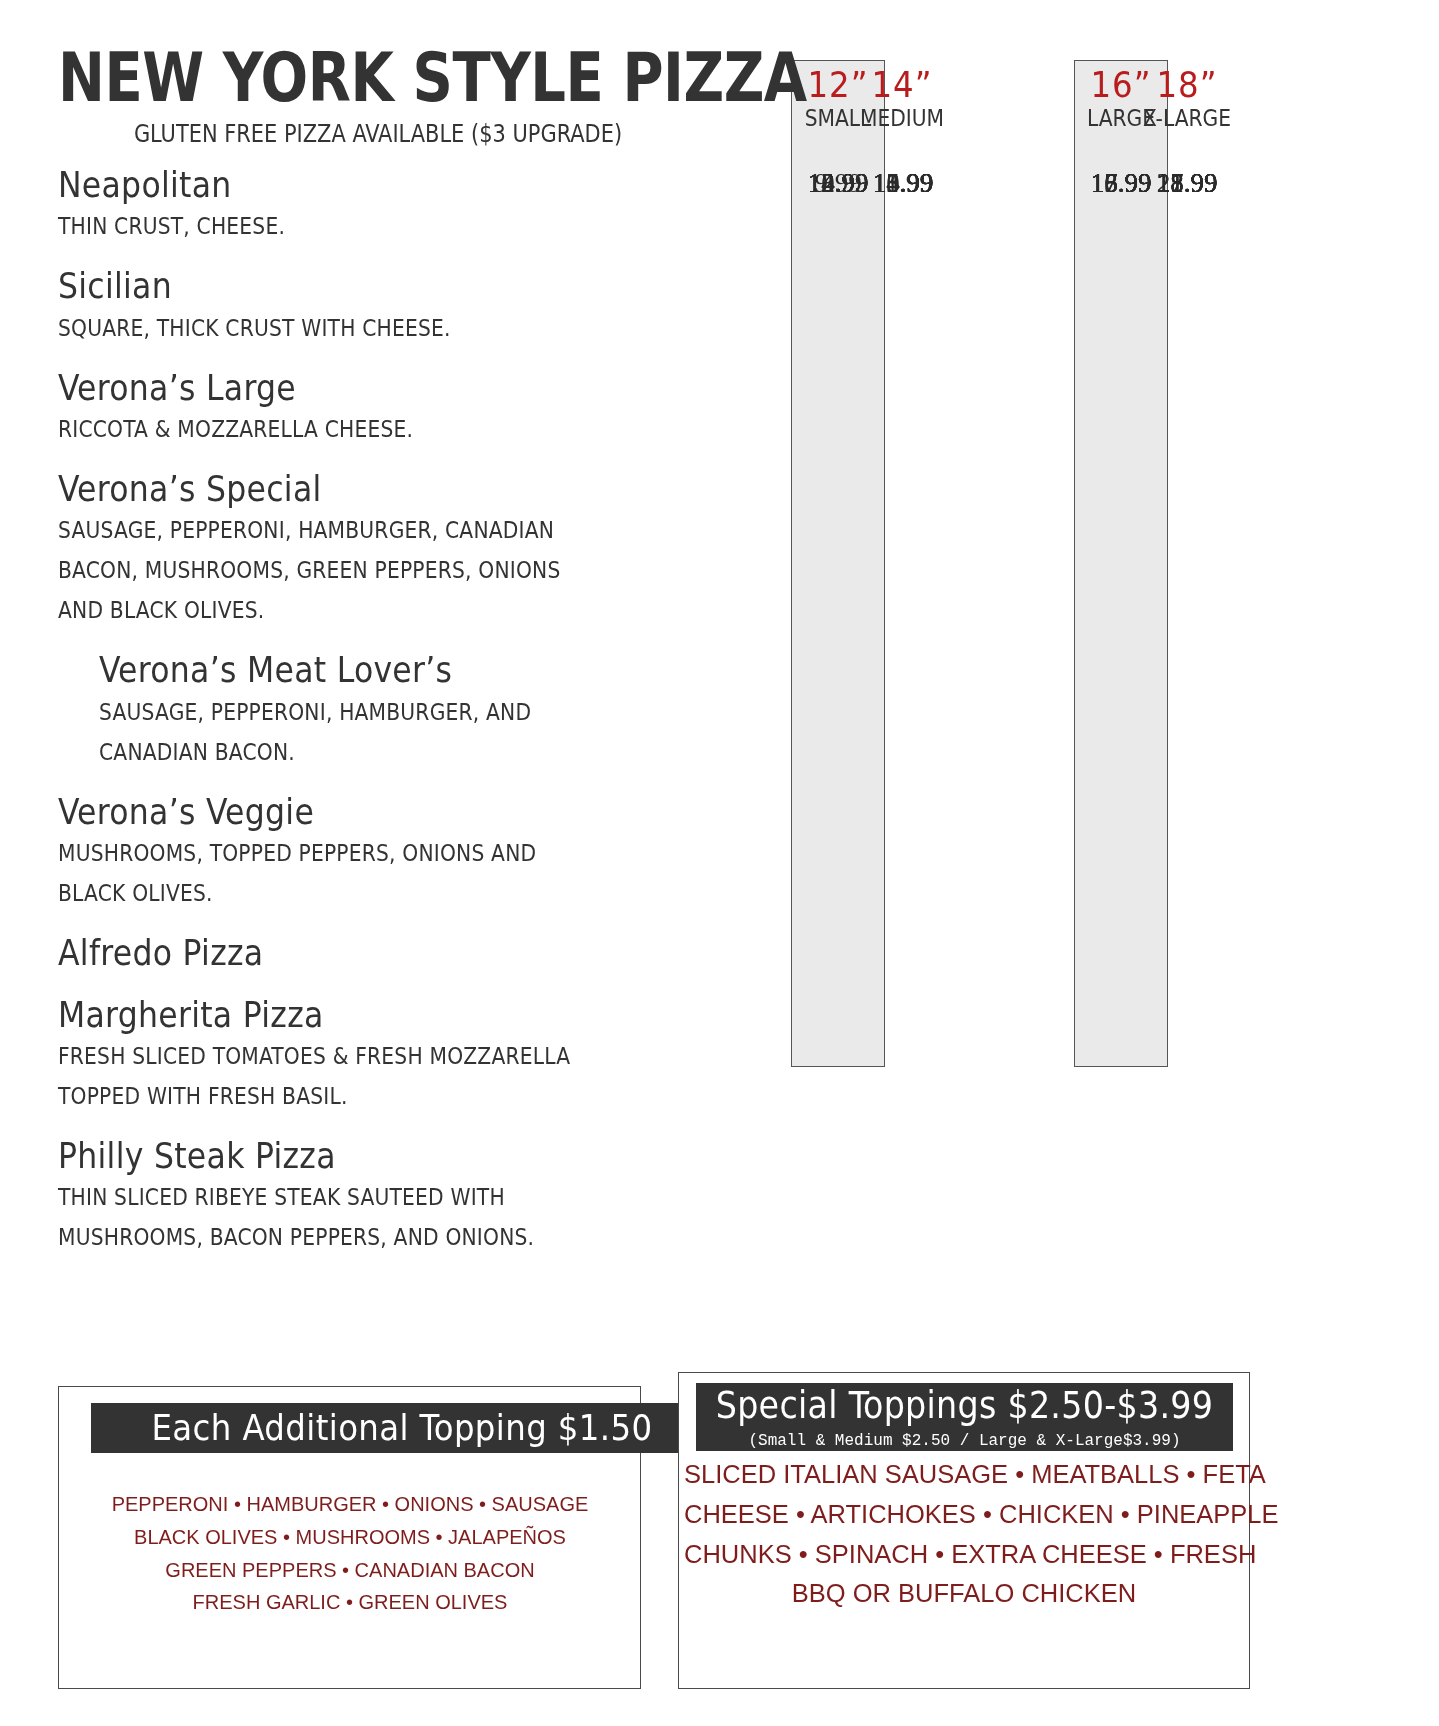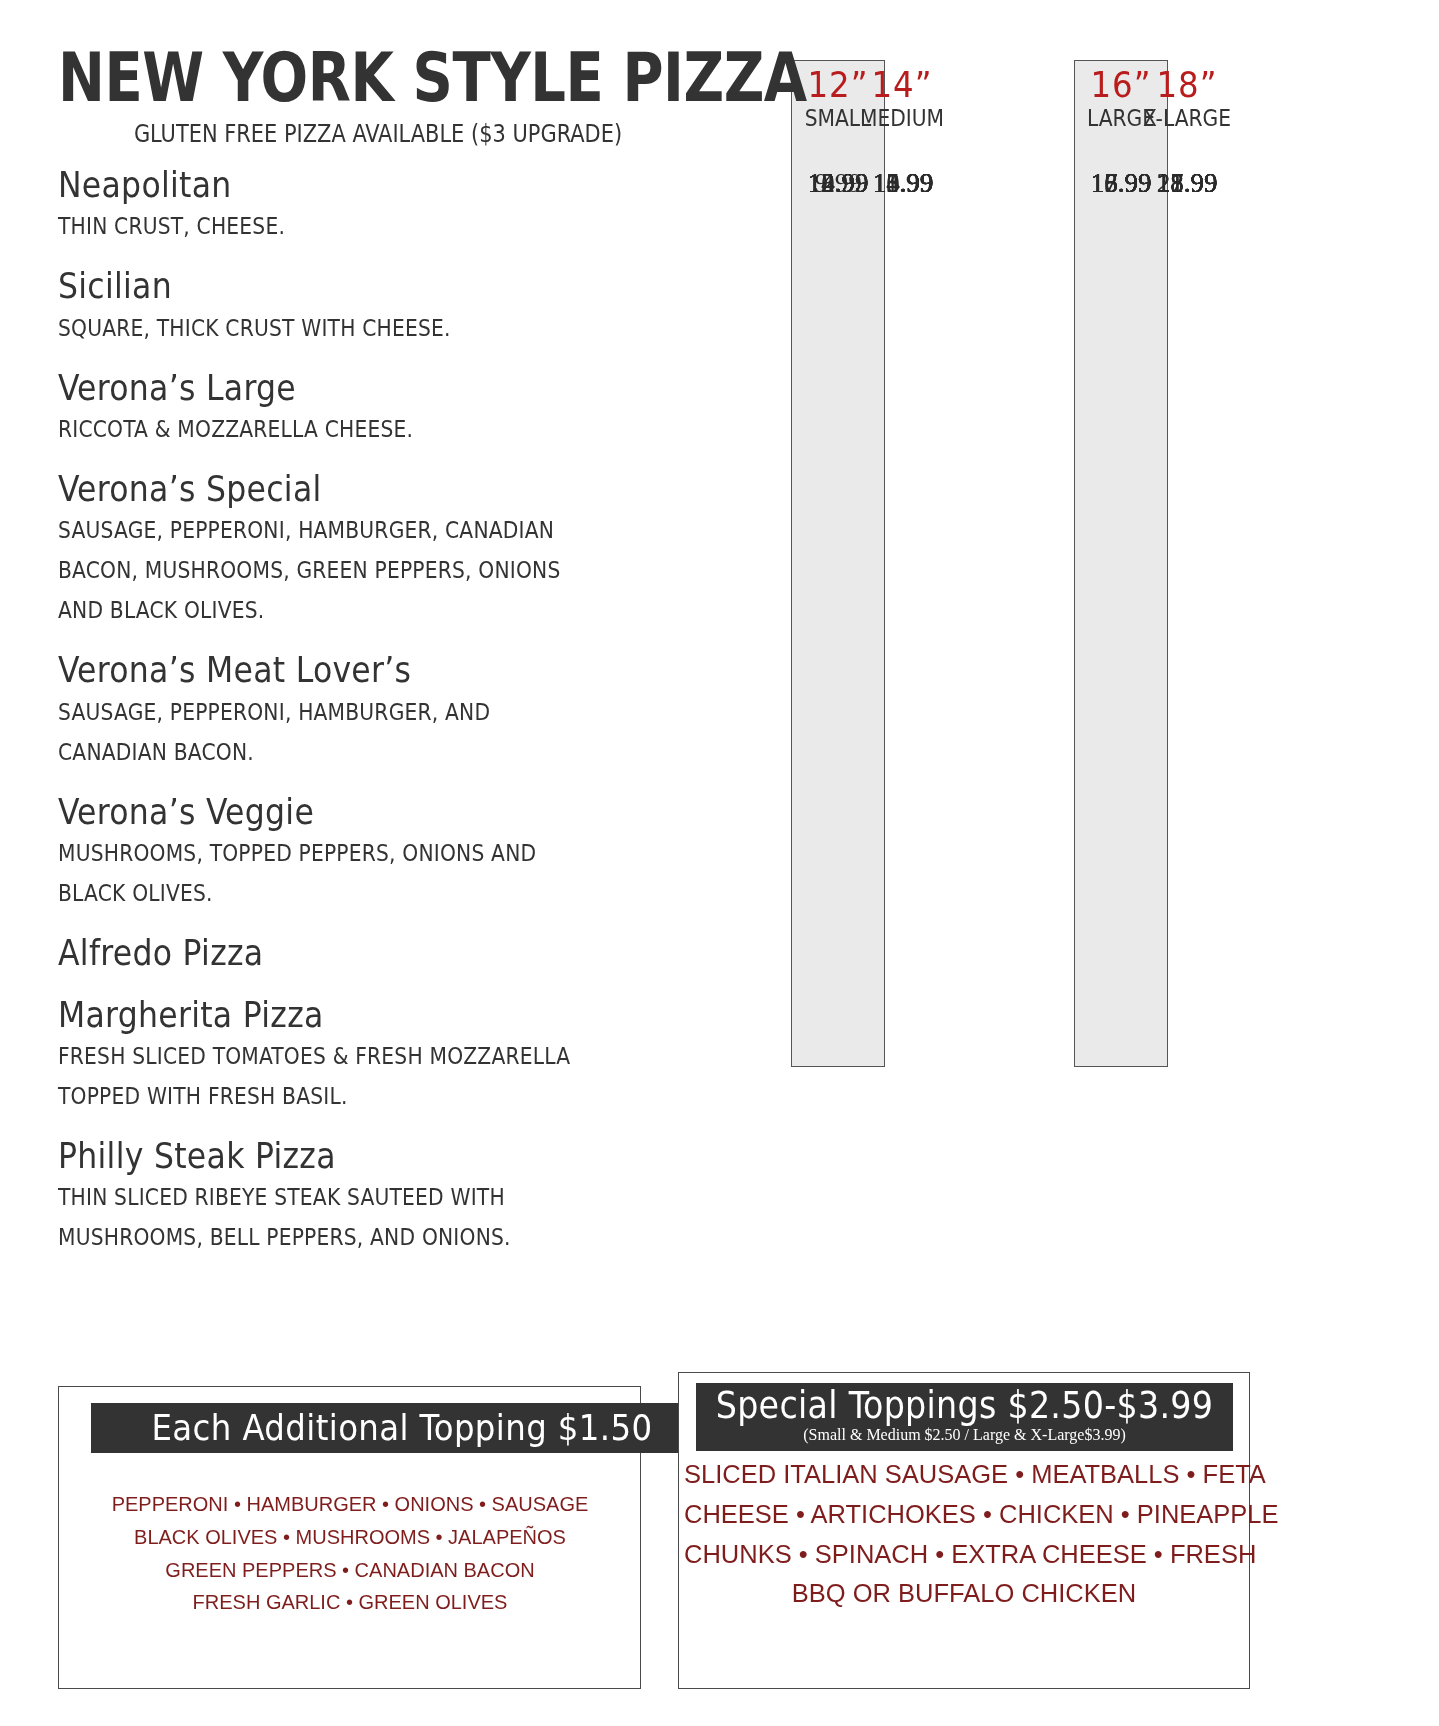--- a/index.html
+++ b/index.html
@@ -172,25 +172,26 @@
   }
   .bar-right .bar-title {
     font-family: "Liberation Sans Narrow", "DejaVu Sans Condensed", "Liberation Sans", sans-serif;
     font-size: 37px;
     line-height: 1.08;
     color: #ffffff;
     letter-spacing: 0.3px;
     white-space: nowrap;
   }
   .bar-right .bar-sub {
-    font-family: Liberation Serif, serif;
+    font-family: Liberation Mono, monospace;
     font-size: 16px;
     line-height: 1.1;
     color: #ffffff;
     white-space: nowrap;
+    margin-top: 7px;
   }
 
   .topping-list {
     position: absolute;
     text-align: center;
     font-family: Liberation Sans, sans-serif;
     color: #7f1d1d;
   }
   .topping-list.left {
     left: 64px;
@@ -250,42 +251,42 @@
       <div class="item" style="margin-bottom: 20px;">
         <div class="item-name">Verona’s Large</div>
         <div class="item-desc">RICCOTA &amp; MOZZARELLA CHEESE.</div>
       </div>
       <div class="item" style="margin-bottom: 20px;">
         <div class="item-name">Verona’s Special</div>
         <div class="item-desc">SAUSAGE, PEPPERONI, HAMBURGER, CANADIAN</div>
         <div class="item-desc">BACON, MUSHROOMS, GREEN PEPPERS, ONIONS</div>
         <div class="item-desc">AND BLACK OLIVES.</div>
       </div>
-      <div class="item" style="margin-bottom: 20px;">
+      <div class="item" style="margin-bottom: 20px; margin-left: 41px;">
         <div class="item-name">Verona’s Meat Lover’s</div>
         <div class="item-desc">SAUSAGE, PEPPERONI, HAMBURGER, AND</div>
         <div class="item-desc">CANADIAN BACON.</div>
       </div>
       <div class="item" style="margin-bottom: 20px;">
         <div class="item-name">Verona’s Veggie</div>
         <div class="item-desc">MUSHROOMS, TOPPED PEPPERS, ONIONS AND</div>
         <div class="item-desc">BLACK OLIVES.</div>
       </div>
       <div class="item" style="margin-bottom: 20px;">
         <div class="item-name">Alfredo Pizza</div>
       </div>
       <div class="item" style="margin-bottom: 20px;">
         <div class="item-name">Margherita Pizza</div>
         <div class="item-desc">FRESH SLICED TOMATOES &amp; FRESH MOZZARELLA</div>
         <div class="item-desc">TOPPED WITH FRESH BASIL.</div>
       </div>
       <div class="item">
         <div class="item-name">Philly Steak Pizza</div>
         <div class="item-desc">THIN SLICED RIBEYE STEAK SAUTEED WITH</div>
-        <div class="item-desc">MUSHROOMS, BELL PEPPERS,  AND ONIONS.</div>
+        <div class="item-desc">MUSHROOMS, BACON PEPPERS,  AND ONIONS.</div>
       </div>
     </div>
 
   <div id="prices-container">
       <div class="price p0" style="top: 168px;">9.99</div>
       <div class="price p1" style="top: 168px;">10.99</div>
       <div class="price p2" style="top: 168px;">13.99</div>
       <div class="price p3" style="top: 168px;">15.99</div>
       <div class="price p2" style="top: 168px;">16.99</div>
       <div class="price p0" style="top: 168px;">10.99</div>

